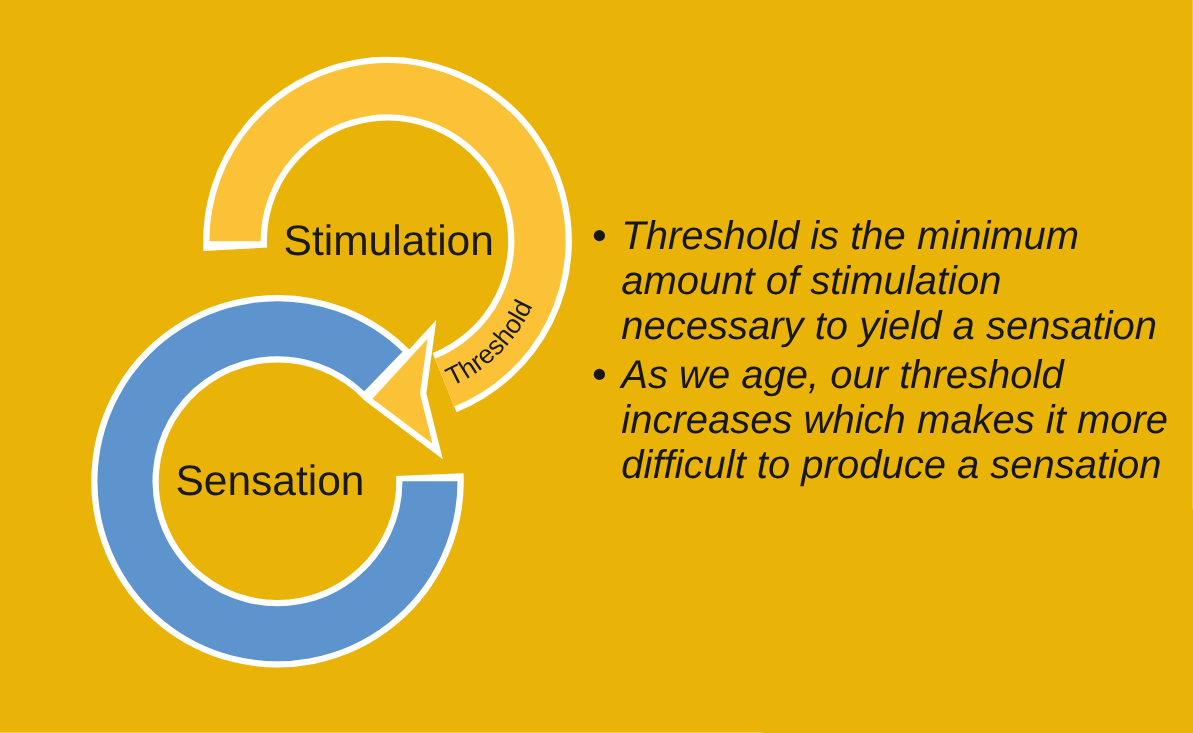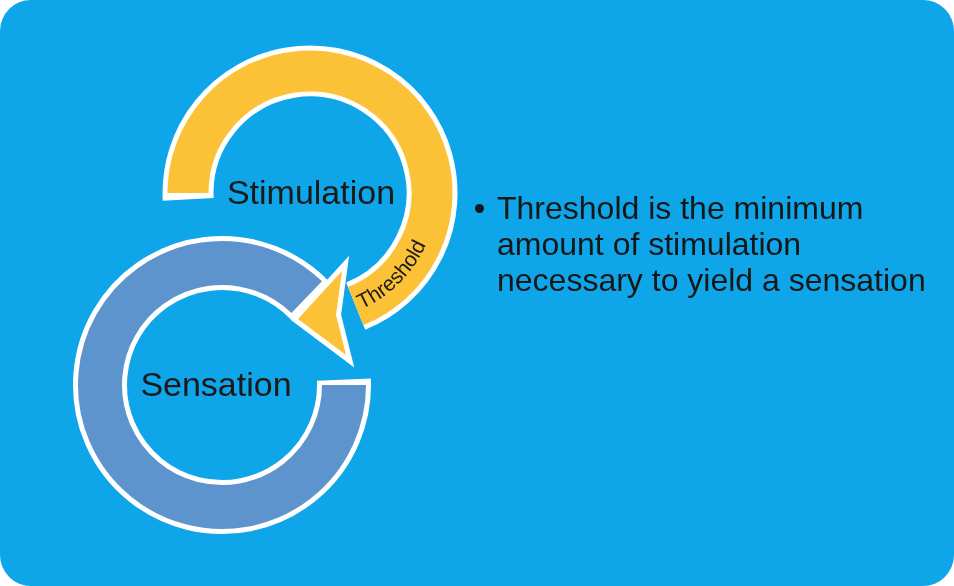--- a/index.html
+++ b/index.html
@@ -4,34 +4,34 @@
 <style>
   html,body{margin:0;padding:0}
   .slide{
     position:relative;width:954px;height:586px;overflow:hidden;
     background:#D8E6F0;
     font-family:"Liberation Sans",sans-serif;
   }
   .diagram-svg{position:absolute;left:0;top:0}
   .diagram-svg text{fill:#1a1a1a;font-family:"Liberation Sans",sans-serif}
   .bullets{
-    position:absolute;left:475px;top:190px;width:470px;
-    color:#171717;font-size:32px;line-height:36px;
+    position:absolute;left:475px;top:170px;width:470px;
+    color:#171717;font-size:32px;line-height:36px;font-style:italic;
   }
   .bullet{display:flex;align-items:flex-start;margin:0 0 3px 0}
   .dot{
     flex:0 0 auto;width:9px;height:9px;border-radius:50%;
     background:#171717;margin:14px 13px 0 0;
   }
   .bullet-text{white-space:nowrap}
 </style>
 </head>
 <body>
 
-<div class="slide" style="background: #0ea5e9; border-radius: 31px;">
+<div class="slide" style="background: #eab308;">
 
   <svg class="diagram-svg" width="954" height="586" viewBox="0 0 954 586">
     <defs>
       <path id="threshold-path" d="M 332 318.1 A 127 127 0 0 0 435.1 215.1"></path>
     </defs>
 
     <path d="M 343.9 379.7 A 122 122 0 1 1 310.5 301" fill="none" stroke="#FFFFFF" stroke-width="54"></path>
     <path d="M 344 385 A 122 122 0 1 1 306.7 297.2" fill="none" stroke-width="44" stroke="#5E94CE"></path>
 
     <path d="M 188.2 199.4 A 122 122 0 1 1 355.7 306.1" fill="none" stroke="#FFFFFF" stroke-width="51"></path>
@@ -44,15 +44,19 @@
     <text font-size="21" text-anchor="middle">
       <textPath href="#threshold-path" startOffset="50%">Threshold</textPath>
     </text>
   </svg>
 
   <div class="bullets">
       <div class="bullet">
         <span class="dot"></span>
         <div class="bullet-text">Threshold is the minimum<br>amount of stimulation<br>necessary to yield a sensation</div>
       </div>
+      <div class="bullet">
+        <span class="dot"></span>
+        <div class="bullet-text">As we age, our threshold<br>increases which makes it more<br>difficult to produce a sensation</div>
+      </div>
     </div>
 
 </div>
 
 </body></html>

